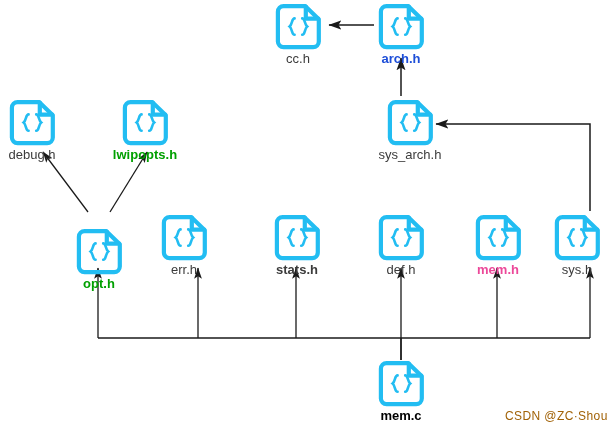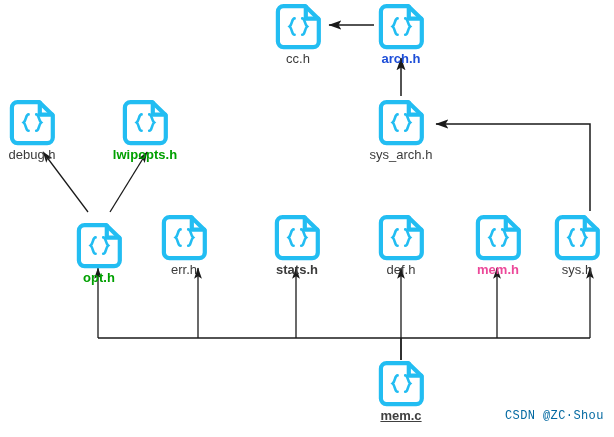--- a/index.html
+++ b/index.html
@@ -50,23 +50,23 @@
   }
   .node.hl .caption {
     color: #00a000;
     font-weight: bold;
   }
   #watermark {
     position: absolute;
     left: 505px;
     top: 409px;
     font-size: 12px;
-    color: #0369a1;
+    color: #a16207;
     letter-spacing: 0.4px;
-    font-family: Liberation Mono, monospace;
+    font-family: Liberation Sans, sans-serif;
     white-space: nowrap;
   }
 </style>
 </head>
 <body>
 
 <div id="canvas">
 
   <svg id="edge-layer" viewBox="0 0 614 437">
     <defs>
@@ -110,21 +110,21 @@
   <div class="node hl" style="left: 377px; top: 3px;">
     <svg class="glyph" viewBox="0 0 48 48">
       <path class="file-outline" d="M9.5 3.2 H31.4 L44.8 16.2 V38.6 A5.6 5.6 0 0 1 39.2 44.2 H9.5 A5.6 5.6 0 0 1 3.9 38.6 V8.8 A5.6 5.6 0 0 1 9.5 3.2 Z" fill="none" stroke="#22bdf2" stroke-width="4.2" stroke-linejoin="round"></path>
       <path class="file-fold" d="M31.8 3.6 V15.6 H44.2" fill="none" stroke="#22bdf2" stroke-width="4.2" stroke-linejoin="round" stroke-linecap="round"></path>
       <path class="brace-left" d="M20.6 15.4 C17.6 15.4 18.4 21.4 15.6 23.6 C18.4 25.8 17.6 31.8 20.6 31.8" fill="none" stroke="#22bdf2" stroke-width="2.6" stroke-linecap="round"></path>
       <path class="brace-right" d="M28.2 15.4 C31.2 15.4 30.4 21.4 33.2 23.6 C30.4 25.8 31.2 31.8 28.2 31.8" fill="none" stroke="#22bdf2" stroke-width="2.6" stroke-linecap="round"></path>
     </svg>
     <div class="caption" style="color: #1d4ed8;">arch.h</div>
   </div>
 
-  <div class="node" style="left: 377px; top: 99px;">
+  <div class="node" style="left: 386px; top: 99px;">
     <svg class="glyph" viewBox="0 0 48 48">
       <path class="file-outline" d="M9.5 3.2 H31.4 L44.8 16.2 V38.6 A5.6 5.6 0 0 1 39.2 44.2 H9.5 A5.6 5.6 0 0 1 3.9 38.6 V8.8 A5.6 5.6 0 0 1 9.5 3.2 Z" fill="none" stroke="#22bdf2" stroke-width="4.2" stroke-linejoin="round"></path>
       <path class="file-fold" d="M31.8 3.6 V15.6 H44.2" fill="none" stroke="#22bdf2" stroke-width="4.2" stroke-linejoin="round" stroke-linecap="round"></path>
       <path class="brace-left" d="M20.6 15.4 C17.6 15.4 18.4 21.4 15.6 23.6 C18.4 25.8 17.6 31.8 20.6 31.8" fill="none" stroke="#22bdf2" stroke-width="2.6" stroke-linecap="round"></path>
       <path class="brace-right" d="M28.2 15.4 C31.2 15.4 30.4 21.4 33.2 23.6 C30.4 25.8 31.2 31.8 28.2 31.8" fill="none" stroke="#22bdf2" stroke-width="2.6" stroke-linecap="round"></path>
     </svg>
     <div class="caption">sys_arch.h</div>
   </div>
 
   <div class="node" style="left: 8px; top: 99px;">
@@ -140,21 +140,21 @@
   <div class="node hl" style="left: 121px; top: 99px;">
     <svg class="glyph" viewBox="0 0 48 48">
       <path class="file-outline" d="M9.5 3.2 H31.4 L44.8 16.2 V38.6 A5.6 5.6 0 0 1 39.2 44.2 H9.5 A5.6 5.6 0 0 1 3.9 38.6 V8.8 A5.6 5.6 0 0 1 9.5 3.2 Z" fill="none" stroke="#22bdf2" stroke-width="4.2" stroke-linejoin="round"></path>
       <path class="file-fold" d="M31.8 3.6 V15.6 H44.2" fill="none" stroke="#22bdf2" stroke-width="4.2" stroke-linejoin="round" stroke-linecap="round"></path>
       <path class="brace-left" d="M20.6 15.4 C17.6 15.4 18.4 21.4 15.6 23.6 C18.4 25.8 17.6 31.8 20.6 31.8" fill="none" stroke="#22bdf2" stroke-width="2.6" stroke-linecap="round"></path>
       <path class="brace-right" d="M28.2 15.4 C31.2 15.4 30.4 21.4 33.2 23.6 C30.4 25.8 31.2 31.8 28.2 31.8" fill="none" stroke="#22bdf2" stroke-width="2.6" stroke-linecap="round"></path>
     </svg>
     <div class="caption" style="color: rgb(0, 160, 0); text-align: center;">lwipopts.h</div>
   </div>
 
-  <div class="node hl" style="left: 75px; top: 222px;">
+  <div class="node hl" style="left: 75px; top: 228px;">
     <svg class="glyph" viewBox="0 0 48 48">
       <path class="file-outline" d="M9.5 3.2 H31.4 L44.8 16.2 V38.6 A5.6 5.6 0 0 1 39.2 44.2 H9.5 A5.6 5.6 0 0 1 3.9 38.6 V8.8 A5.6 5.6 0 0 1 9.5 3.2 Z" fill="none" stroke="#22bdf2" stroke-width="4.2" stroke-linejoin="round"></path>
       <path class="file-fold" d="M31.8 3.6 V15.6 H44.2" fill="none" stroke="#22bdf2" stroke-width="4.2" stroke-linejoin="round" stroke-linecap="round"></path>
       <path class="brace-left" d="M20.6 15.4 C17.6 15.4 18.4 21.4 15.6 23.6 C18.4 25.8 17.6 31.8 20.6 31.8" fill="none" stroke="#22bdf2" stroke-width="2.6" stroke-linecap="round"></path>
       <path class="brace-right" d="M28.2 15.4 C31.2 15.4 30.4 21.4 33.2 23.6 C30.4 25.8 31.2 31.8 28.2 31.8" fill="none" stroke="#22bdf2" stroke-width="2.6" stroke-linecap="round"></path>
     </svg>
     <div class="caption" style="color: rgb(0, 160, 0);">opt.h</div>
   </div>
 
   <div class="node" style="left: 160px; top: 214px;">
@@ -207,18 +207,18 @@
     <div class="caption">sys.h</div>
   </div>
 
   <div class="node hl" style="left: 377px; top: 360px;">
     <svg class="glyph" viewBox="0 0 48 48">
       <path class="file-outline" d="M9.5 3.2 H31.4 L44.8 16.2 V38.6 A5.6 5.6 0 0 1 39.2 44.2 H9.5 A5.6 5.6 0 0 1 3.9 38.6 V8.8 A5.6 5.6 0 0 1 9.5 3.2 Z" fill="none" stroke="#22bdf2" stroke-width="4.2" stroke-linejoin="round"></path>
       <path class="file-fold" d="M31.8 3.6 V15.6 H44.2" fill="none" stroke="#22bdf2" stroke-width="4.2" stroke-linejoin="round" stroke-linecap="round"></path>
       <path class="brace-left" d="M20.6 15.4 C17.6 15.4 18.4 21.4 15.6 23.6 C18.4 25.8 17.6 31.8 20.6 31.8" fill="none" stroke="#22bdf2" stroke-width="2.6" stroke-linecap="round"></path>
       <path class="brace-right" d="M28.2 15.4 C31.2 15.4 30.4 21.4 33.2 23.6 C30.4 25.8 31.2 31.8 28.2 31.8" fill="none" stroke="#22bdf2" stroke-width="2.6" stroke-linecap="round"></path>
     </svg>
-    <div class="caption" style="color: #404040; text-decoration: underline;">mem.c</div>
+    <div class="caption" style="color: #000000;">mem.c</div>
   </div>
 </div>
 
   <div id="watermark">CSDN @ZC·Shou</div>
 </div>
 
 </body></html>

